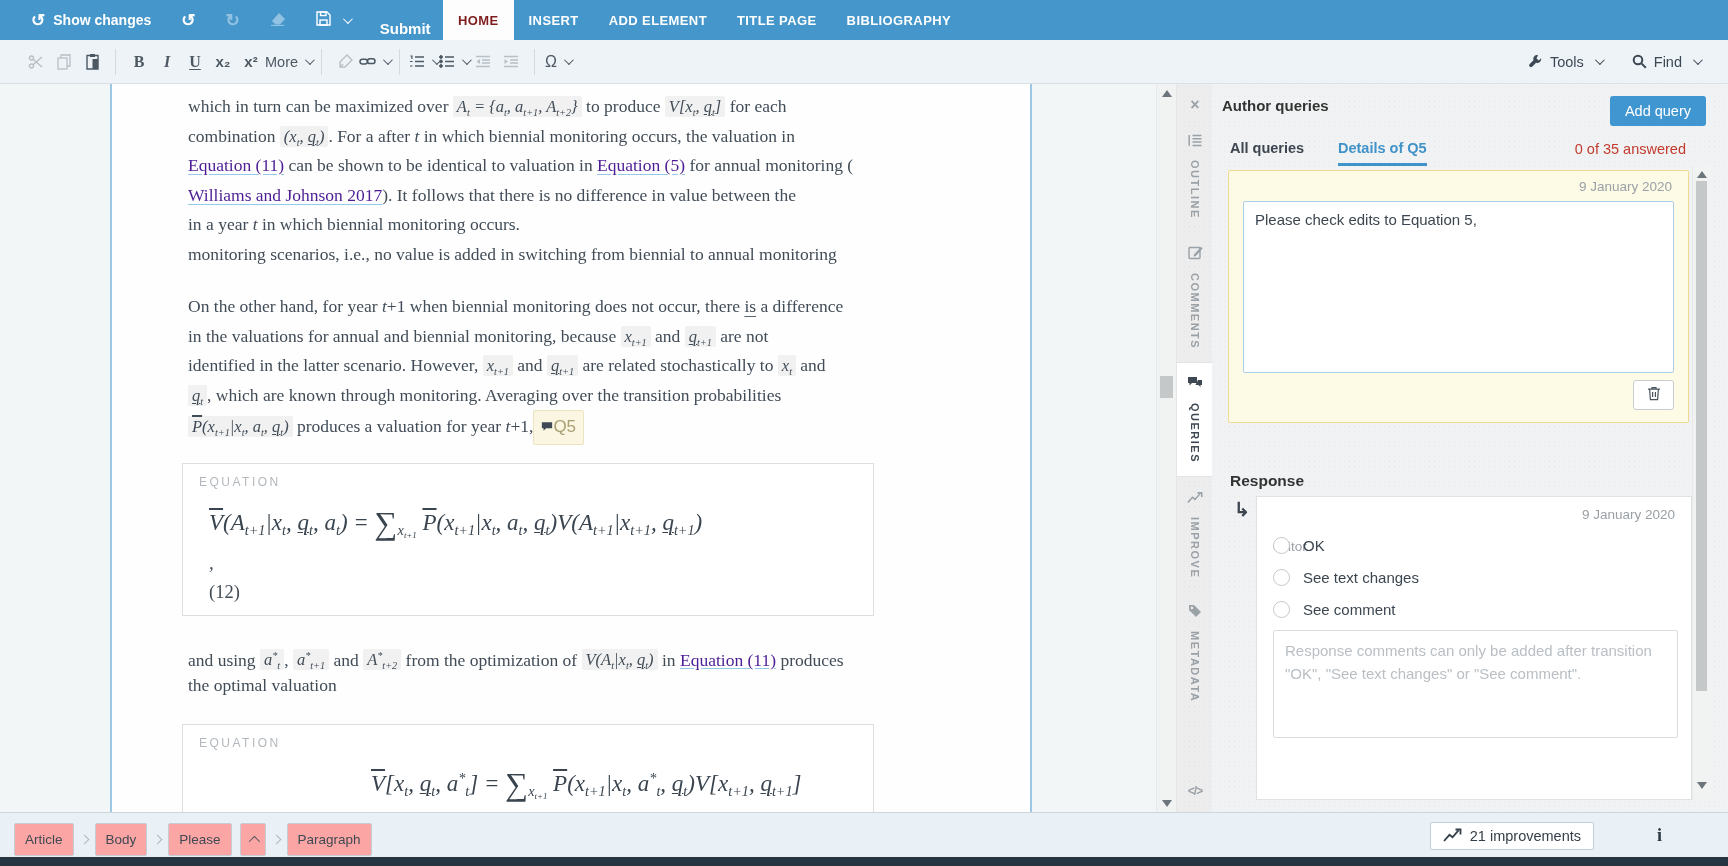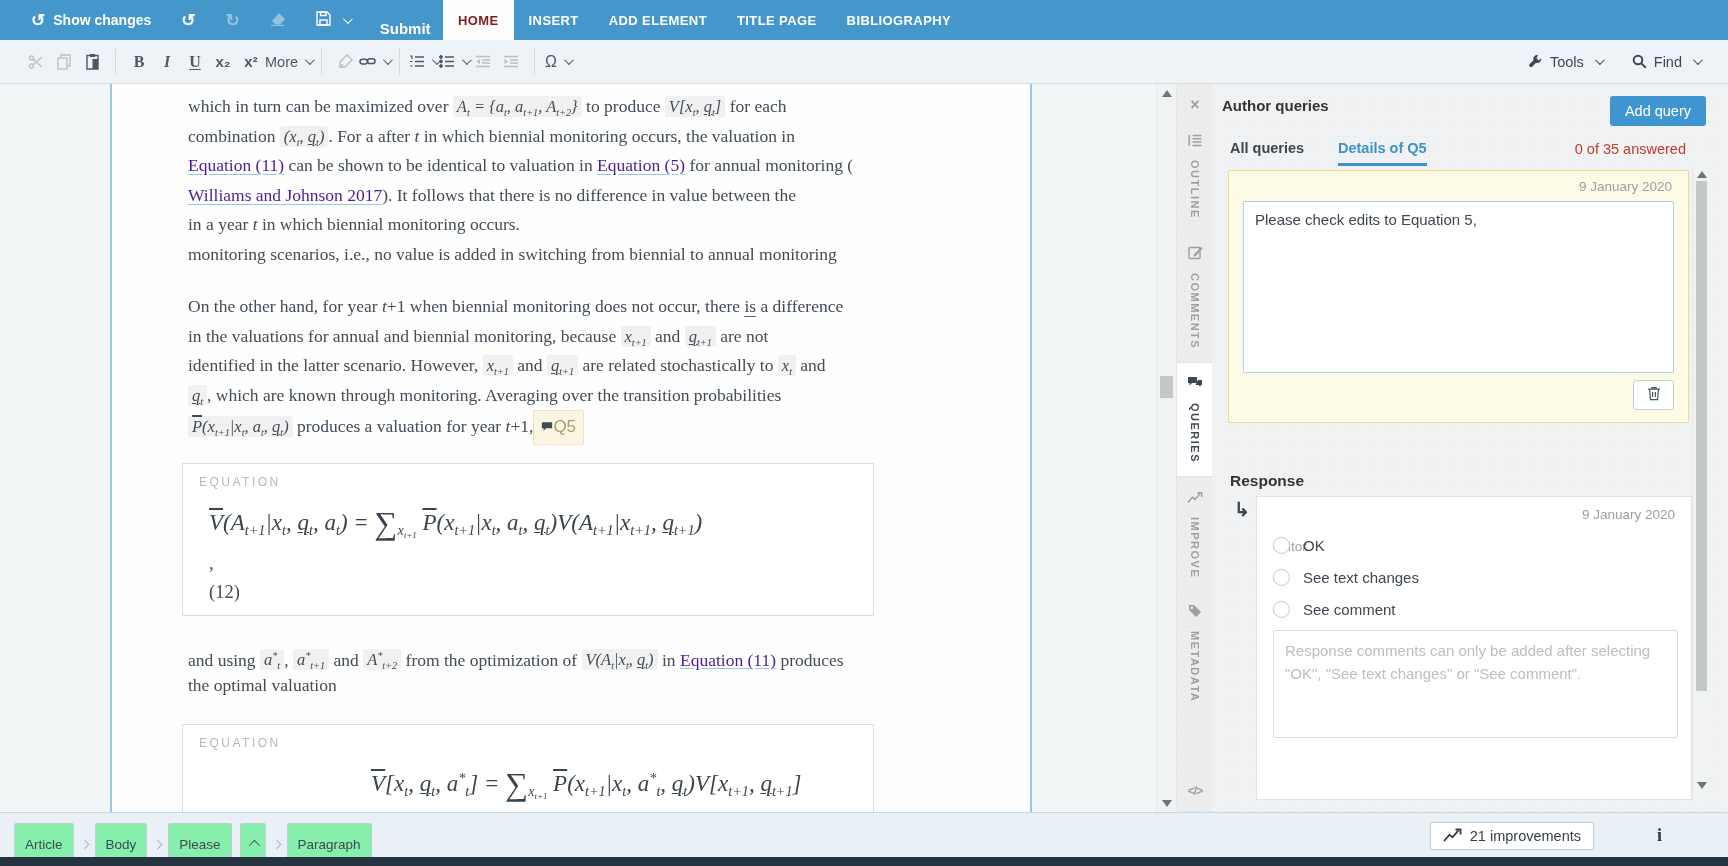--- a/index.html
+++ b/index.html
@@ -85,21 +85,21 @@
   .reply-arrow { position:absolute; left:22px; top:414px; font-size:19px; font-weight:700; color:#3c4650; }
   .resp-card { position:absolute; left:44px; right:36px; top:412px; height:304px; background:#fff; border:1px solid #e0e3e5; }
   .radio-row { position:absolute; left:16px; display:flex; align-items:center; gap:13px; cursor:pointer; }
   .radio { width:17px; height:17px; border:1.5px solid #c3c8cc; border-radius:50%; background:#fff; flex:none; }
   .radio-lbl { font-size:15px; color:#3c4650; }
   .resp-ph { position:absolute; left:16px; right:13px; top:133px; height:108px; background:#fff; border:1px solid #dadddf; border-radius:2px; padding:8px 11px; font-size:15px; line-height:1.55; color:#b9bfc4; }
 
   
   .statusbar { position:absolute; left:0; right:0; bottom:9px; height:45px; background:#e9f0f6; border-top:1px solid #ccd6de; }
   .crumbs { position:absolute; left:14px; top:10px; display:flex; align-items:center; }
-  .crumb { height:42px; padding:0 10px; background:#86efac; border:1px solid #c4cdd4; border-radius:2px; font-size:13.5px; color:#3f4a53; display:flex; align-items:center; cursor:pointer; }
+  .crumb { height:33px; padding:0 10px; background:#fca5a5; border:1px solid #c4cdd4; border-radius:2px; font-size:13.5px; color:#3f4a53; display:flex; align-items:center; cursor:pointer; }
   .crumb-sep { width:7px; height:7px; border-top:1.6px solid #aeb9c2; border-right:1.6px solid #aeb9c2; transform:rotate(45deg); margin:0 7px; flex:none; }
   .crumb.up { padding:0 8px; }
   .chev-up { width:8px; height:8px; border-top:1.8px solid #4a555e; border-right:1.8px solid #4a555e; transform:rotate(-45deg) translateY(2px); display:inline-block; }
   .improve-btn { position:absolute; right:134px; top:9px; height:28px; padding:0 12px; background:#fff; border:1px solid #c4cdd4; border-radius:2px; font-family:inherit; font-size:14.5px; color:#333e48; display:flex; align-items:center; gap:8px; cursor:pointer; }
   .info-i { position:absolute; right:66px; top:12px; font-family:"Liberation Serif",serif; font-weight:700; font-size:18px; color:#2c3842; cursor:pointer; }
   .bottom-strip { position:absolute; left:0; right:0; bottom:0; height:9px; background:#243440; }
 </style>
 </head>
 <body>
 
@@ -398,21 +398,21 @@
         </div>
         <div class="radio-row" style="top: 72px;">
           <span class="radio"></span>
           <span class="radio-lbl">See text changes</span>
         </div>
         <div class="radio-row" style="top: 104px;">
           <span class="radio"></span>
           <span class="radio-lbl">See comment</span>
         </div>
       </div>
-    <div class="resp-ph">Response comments can only be added after selecting "OK", "See text changes" or "See comment".</div>
+    <div class="resp-ph">Response comments can only be added after transition "OK", "See text changes" or "See comment".</div>
   </div>
 
   <div class="vscroll" style="right:18px; width:18px; top:82px; bottom:12px;">
     <div class="sc-up" style="top:1px;">
         <span class="tri-up"></span>
       </div>
     <div class="sc-thumb" style="top:15px; height:510px;"></div>
     <div class="sc-dn" style="bottom:8px;">
         <span class="tri-dn"></span>
       </div>

